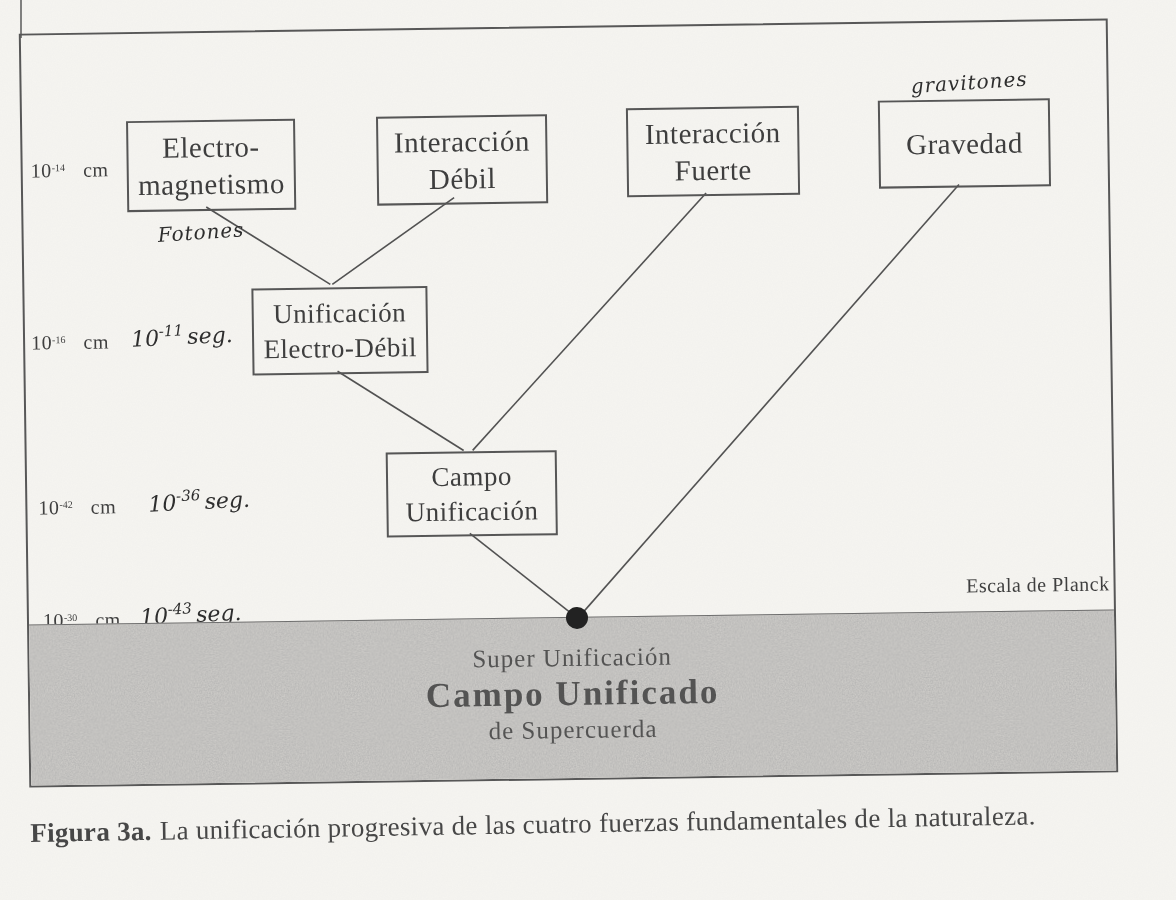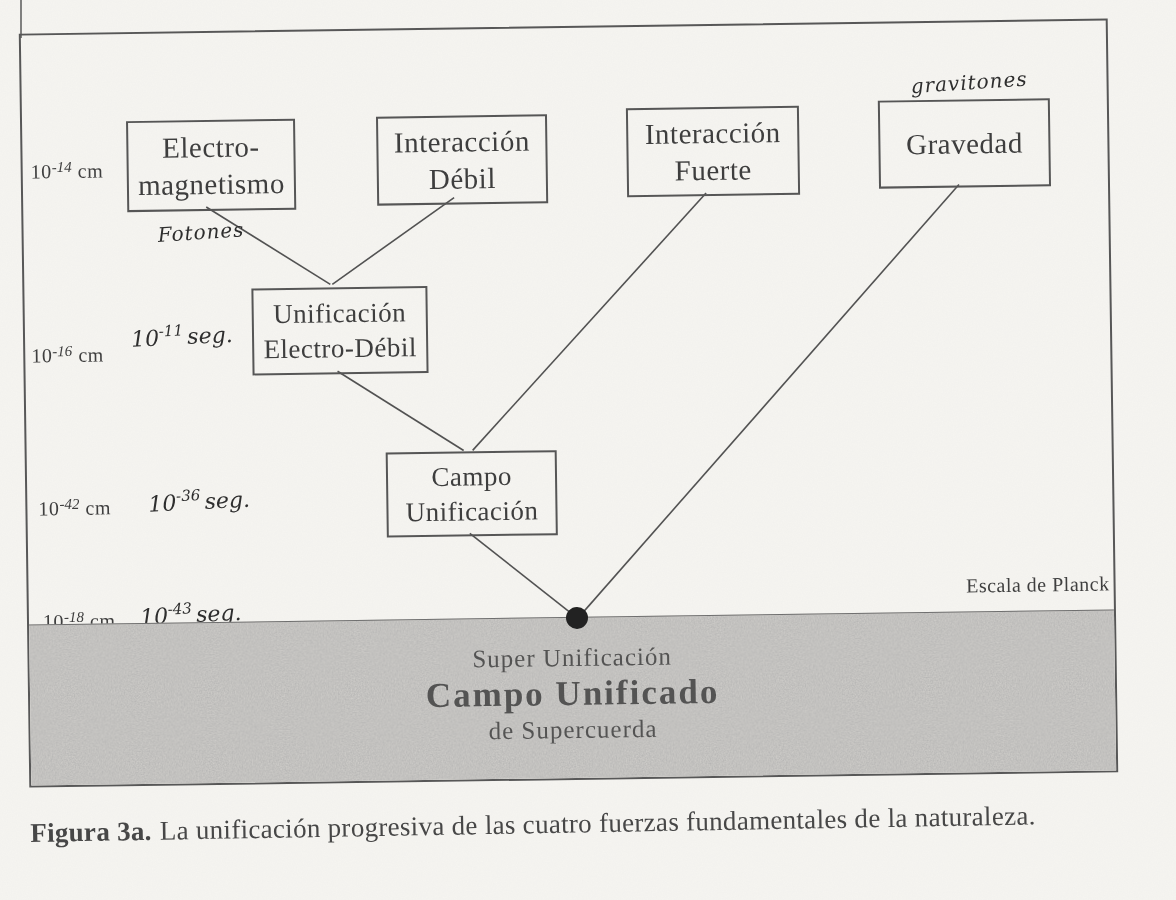--- a/index.html
+++ b/index.html
@@ -31,22 +31,22 @@
     letter-spacing:.5px;
     background:transparent;
     z-index:2;
   }
   .ubox{font-size:27px;line-height:35px;}
   .bl{display:block;}
 
   .scale-row{
     position:absolute;font-size:20px;color:#3f3f3f;letter-spacing:.5px;z-index:2;white-space:nowrap;
   }
-  .scale-row sup{font-size:15px;vertical-align:6px;letter-spacing:0;font-style:italic;}
-  .scale-row .unit{margin-left:6px;}
+  .scale-row sup{font-size:10px;vertical-align:6px;letter-spacing:0;}
+  .scale-row .unit{margin-left:18px;}
 
   .hand{
     position:absolute;
     font-family:"DejaVu Serif","Liberation Serif",serif;
     font-style:italic;
     color:#2e2e2e;
     z-index:2;white-space:nowrap;
   }
   .hand.time{font-size:22px;transform:rotate(-2deg);}
   .hand.time sup{font-size:15px;vertical-align:9px;}
@@ -114,28 +114,28 @@
         <line x1="312" y1="340" x2="437" y2="421"></line>
         <line x1="683" y1="167" x2="446" y2="421"></line>
         <line x1="442" y1="504" x2="548" y2="590"></line>
         <line x1="936" y1="162" x2="551" y2="588"></line>
       </g>
     </svg>
 
     <div class="scale-row" style="left:8px;top:124px;">
       <span>10</span><sup>-14</sup><span class="unit">cm</span>
     </div>
-    <div class="scale-row" style="left:6px;top:308px;">
+    <div class="scale-row" style="left:6px;top:296px;">
       <span>10</span><sup>-16</sup><span class="unit">cm</span>
     </div>
     <div class="scale-row" style="left:11px;top:461px;">
       <span>10</span><sup>-42</sup><span class="unit">cm</span>
     </div>
     <div class="scale-row" style="left:14px;top:574px;">
-      <span>10</span><sup>-18</sup><span class="unit">cm</span>
+      <span>10</span><sup>-30</sup><span class="unit">cm</span>
     </div>
 
     <div class="hand time" style="left:106px;top:288px;">
       <span>10</span><sup>-11</sup><span class="u">seg.</span>
     </div>
     <div class="hand time" style="left:121px;top:453px;">
       <span>10</span><sup>-36</sup><span class="u">seg.</span>
     </div>
     <div class="hand time" style="left:111px;top:566px;">
       <span>10</span><sup>-43</sup><span class="u">seg.</span>

